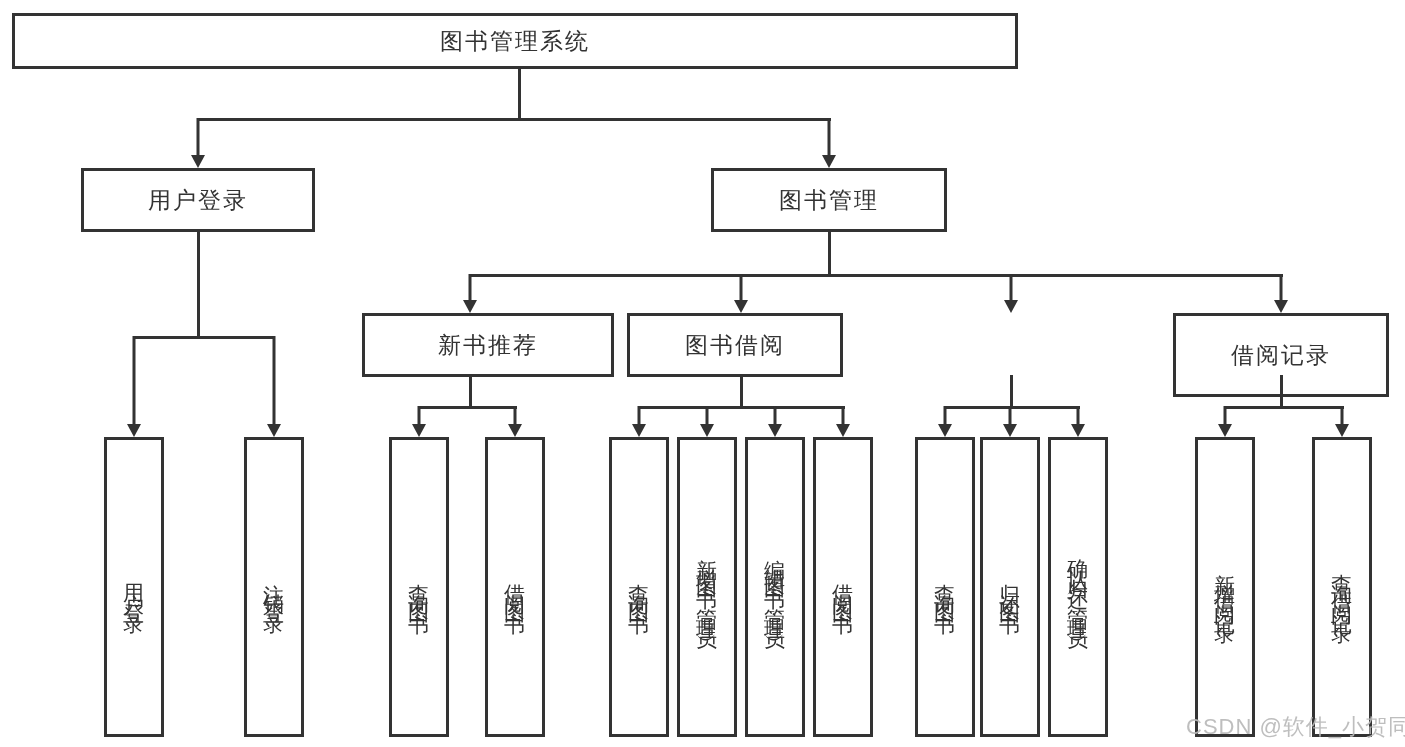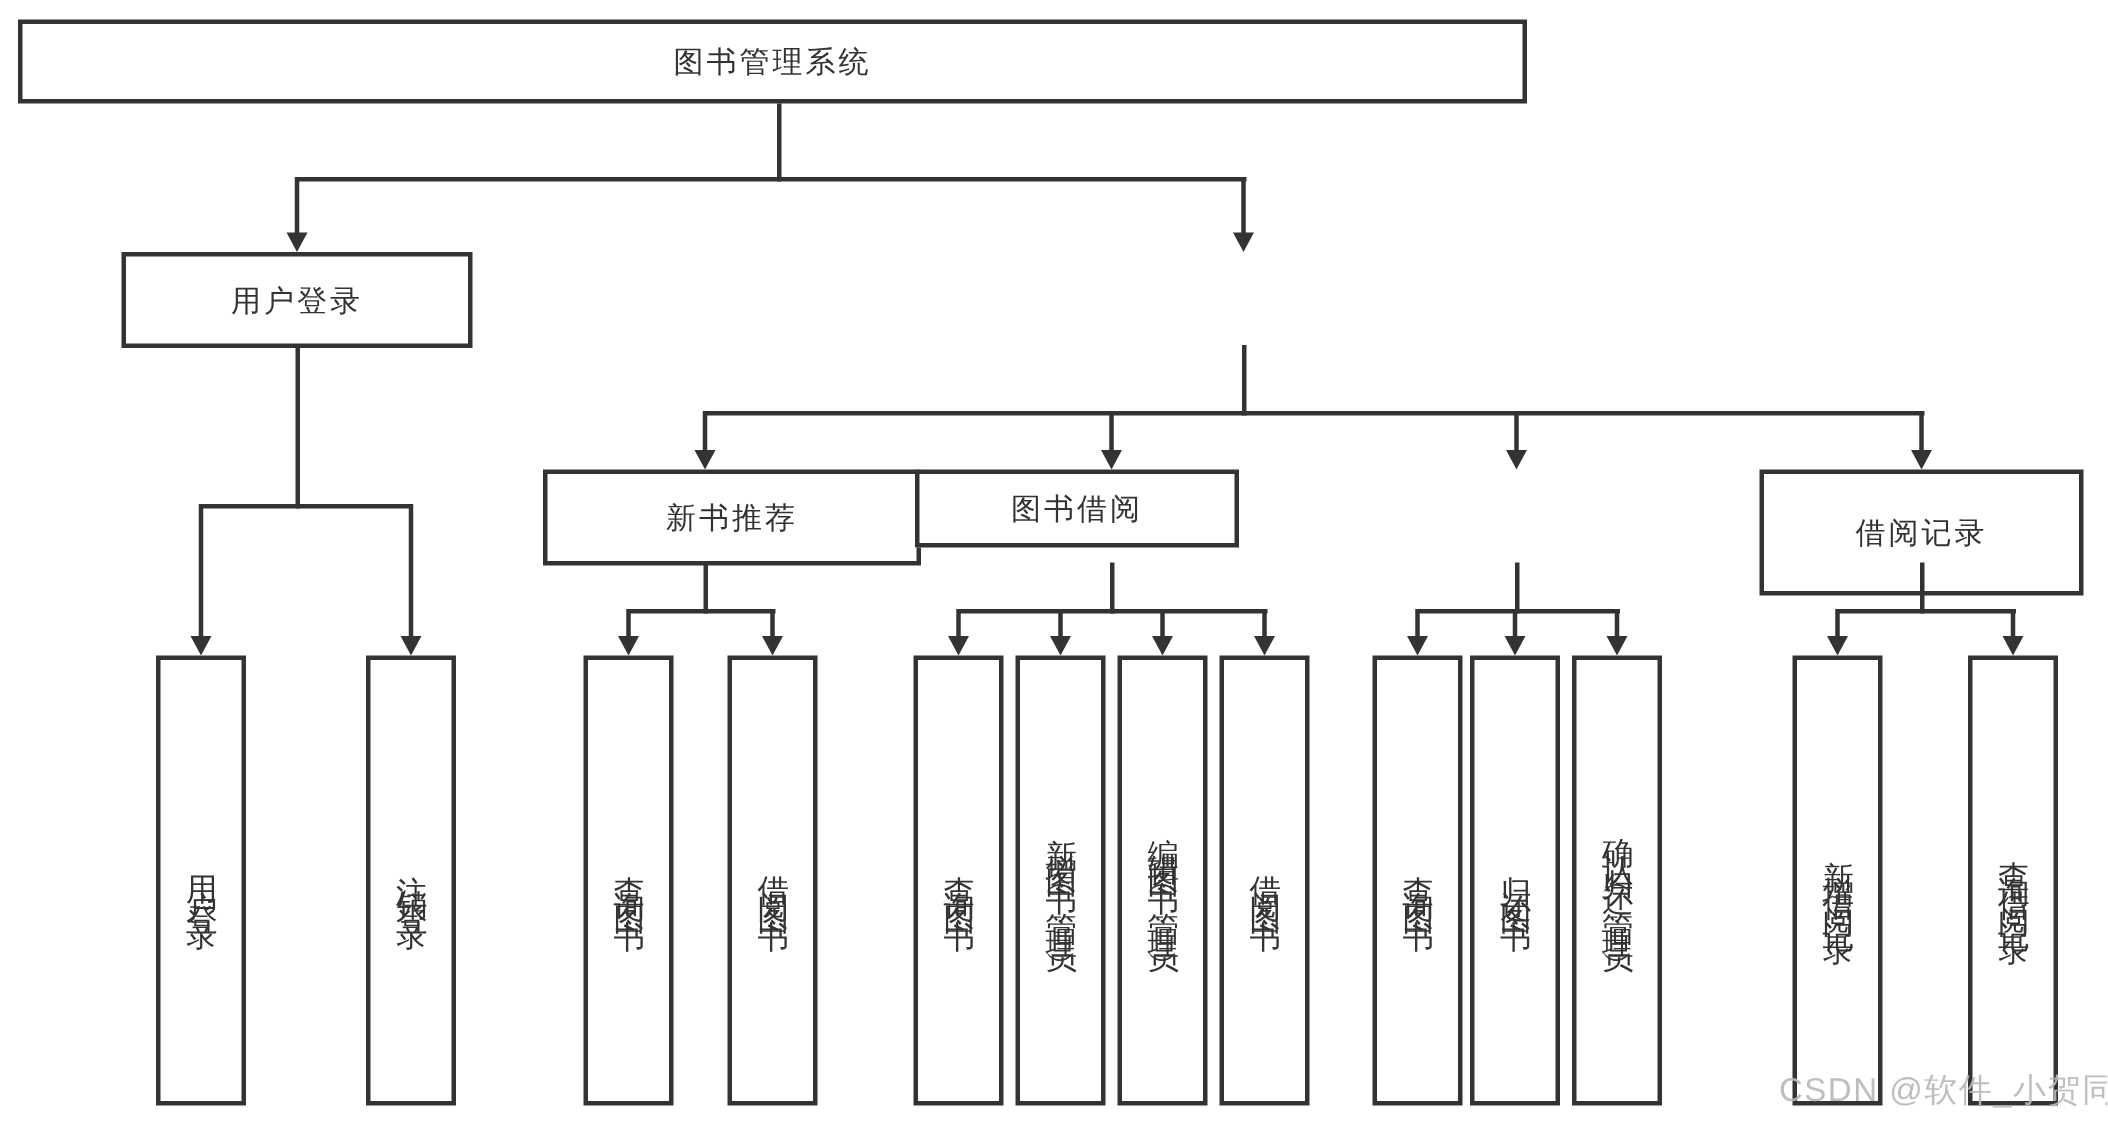--- a/index.html
+++ b/index.html
@@ -11,21 +11,21 @@
     overflow:hidden;
   }
   .node{
     position:absolute;
     border:3px solid #333333;
     background:#ffffff;
     box-sizing:border-box;
     display:flex;align-items:center;justify-content:center;
     color:#333333;
   }
-  .node.h{font-size:20px;letter-spacing:2px;white-space:nowrap;}
+  .node.h{font-size:23px;letter-spacing:2px;white-space:nowrap;}
   .vtext{
     writing-mode:vertical-rl;
     text-orientation:mixed;
     font-size:21px;
     letter-spacing:10px;
     line-height:1;
     color:#333333;
   }
   .hline,.vline{position:absolute;background:#333333;}
   .hline{height:3px;}
@@ -64,37 +64,40 @@
   </div>
 
   <div class="vline" style="left:518px;top:69px;height:52px"></div>
   <div class="hline" style="left:197px;top:118px;width:634px"></div>
   <div class="arrow" style="left:198px;top:118px;height:50px"></div>
   <div class="arrow" style="left:829px;top:118px;height:50px"></div>
 
   <div class="node h" style="left:81px;top:168px;width:234px;height:64px">
     <span>用户登录</span>
   </div>
+  <div class="node h" style="left:711px;top:168px;width:236px;height:64px">
+    <span>图书管理</span>
+  </div>
 
   <div class="vline" style="left:197px;top:230px;height:109px"></div>
   <div class="hline" style="left:133px;top:336px;width:142px"></div>
   <div class="arrow" style="left:134px;top:336px;height:101px"></div>
   <div class="arrow" style="left:274px;top:336px;height:101px"></div>
 
   <div class="vline" style="left:828px;top:230px;height:47px"></div>
   <div class="hline" style="left:469px;top:274px;width:814px"></div>
   <div class="arrow" style="left:470px;top:274px;height:39px"></div>
   <div class="arrow" style="left:741px;top:274px;height:39px"></div>
   <div class="arrow" style="left:1011px;top:274px;height:39px"></div>
   <div class="arrow" style="left:1281px;top:274px;height:39px"></div>
 
   <div class="node h" style="left:362px;top:313px;width:252px;height:64px">
     <span>新书推荐</span>
   </div>
-  <div class="node h" style="left:610px;top:313px;width:216px;height:52px">
+  <div class="node h" style="left:627px;top:313px;width:216px;height:64px">
     <span>图书借阅</span>
   </div>
   <div class="node h" style="left:1173px;top:313px;width:216px;height:84px">
     <span>借阅记录</span>
   </div>
 
   <div class="vline" style="left:469px;top:375px;height:34px"></div>
   <div class="hline" style="left:418px;top:406px;width:99px"></div>
   <div class="arrow" style="left:419px;top:406px;height:31px"></div>
   <div class="arrow" style="left:515px;top:406px;height:31px"></div>

